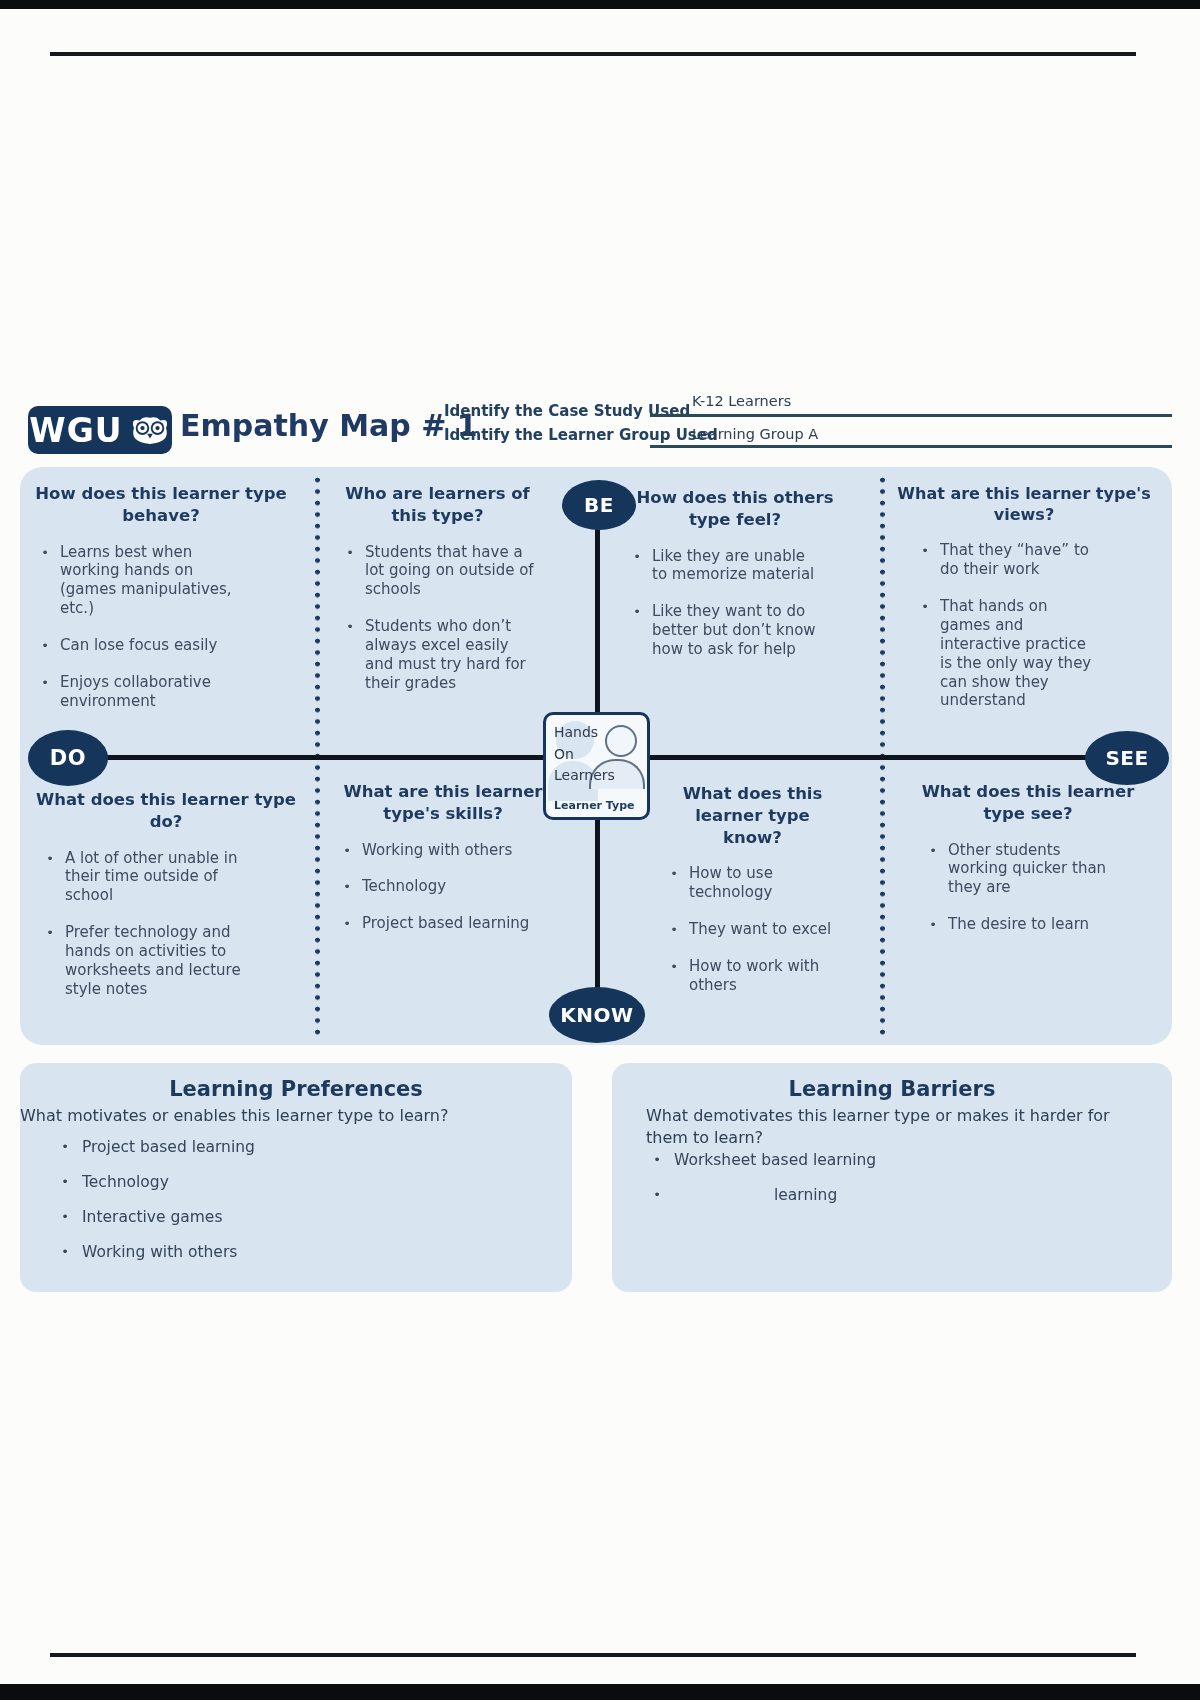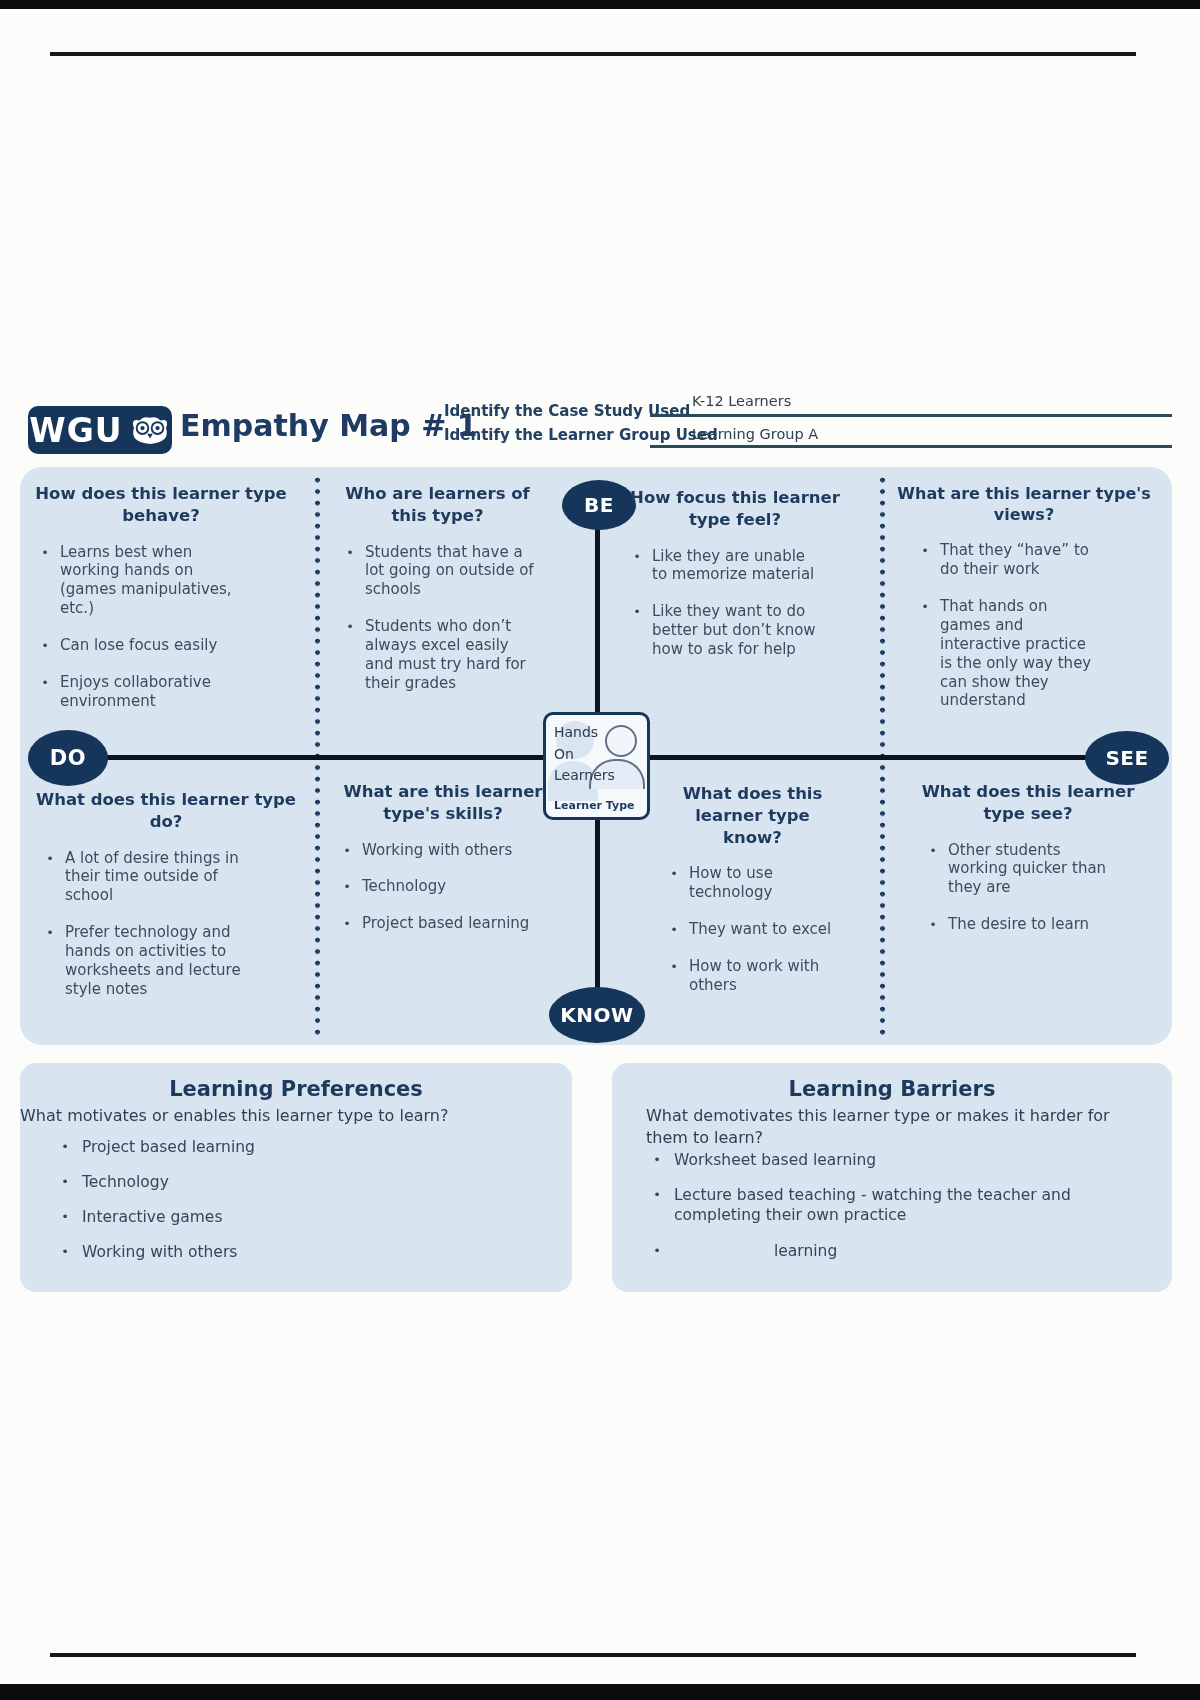--- a/index.html
+++ b/index.html
@@ -153,21 +153,21 @@
       <h3 class="qh">Who are learners of this type?</h3>
       <div class="b">
           <span class="bt w180">Students that have a lot going on outside of schools</span>
         </div>
       <div class="b">
           <span class="bt w180">Students who don’t always excel easily and must try hard for their grades</span>
         </div>
     </section>
 
     <section class="quad" style="left:602px;top:20px;width:226px;">
-      <h3 class="qh">How focus this learner type feel?</h3>
+      <h3 class="qh">How does this others type feel?</h3>
       <div class="b">
           <span class="bt w165">Like they are unable to memorize material</span>
         </div>
       <div class="b">
           <span class="bt w165">Like they want to do better but don’t know how to ask for help</span>
         </div>
     </section>
 
     <section class="quad" style="left:872px;top:16px;width:264px;">
       <h3 class="qh views-h">What are this learner type's views?</h3>
@@ -175,21 +175,21 @@
           <span class="bt w155">That they “have” to do their work</span>
         </div>
       <div class="b" style="margin-left:18px;">
           <span class="bt w155">That hands on games and interactive practice is the only way they can show they understand</span>
         </div>
     </section>
 
     <section class="quad" style="left:15px;top:322px;width:262px;">
       <h3 class="qh">What does this learner type do?</h3>
       <div class="b">
-          <span class="bt w185">A lot of desire things in their time outside of school</span>
+          <span class="bt w185">A lot of other unable in their time outside of school</span>
         </div>
       <div class="b">
           <span class="bt w185">Prefer technology and hands on activities to worksheets and lecture style notes</span>
         </div>
     </section>
 
     <section class="quad" style="left:312px;top:314px;width:222px;">
       <h3 class="qh">What are this learner type's skills?</h3>
       <div class="b">
           <span class="bt w190">Working with others</span>
@@ -244,23 +244,20 @@
       </div>
   </section>
 
   <section class="ibox barr">
     <h2 class="ititle">Learning Barriers</h2>
     <div class="isub">What demotivates this learner type or makes it harder for them to learn?</div>
     <div class="ib">
         <span class="bt">Worksheet based learning</span>
       </div>
     <div class="ib">
-        <span class="bt">Lecture based teaching - watching the teacher and completing their own practice</span>
-      </div>
-    <div class="ib">
         <span class="bt gap-text">learning</span>
       </div>
   </section>
 
   <div class="rule rbottom"></div>
   <div class="bar bottom"></div>
 
 </div>
 
 </body></html>

